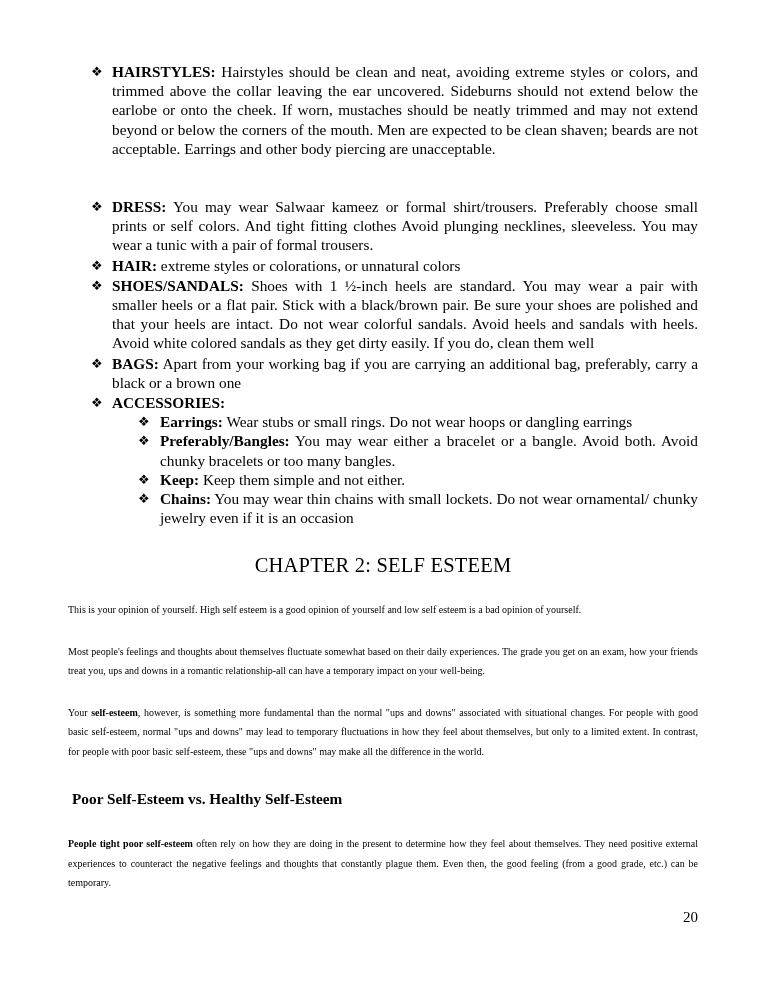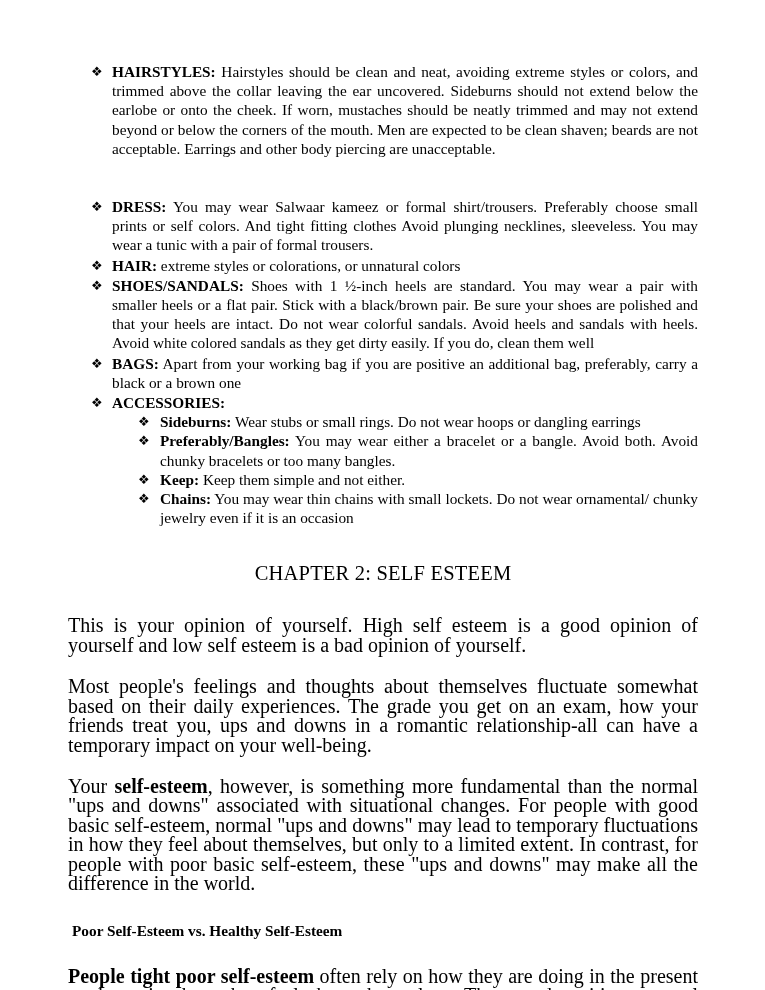--- a/index.html
+++ b/index.html
@@ -83,33 +83,33 @@
     font-size: 15.3px;
     font-weight: bold;
     line-height: 19.2px;
     margin: 0;
   }
   .chapter-title {
     font-size: 20.5px;
     font-weight: normal;
     text-align: center;
     line-height: 26px;
-    margin: 8px;
+    margin: 0;
     letter-spacing: 0.2px;
   }
   .sub-heading {
     font-size: 15.3px;
     font-weight: bold;
     line-height: 19.2px;
     margin: 4px;
   }
 
   
   p.body {
-    font-size: 20px;
+    font-size: 10px;
     line-height: 19.4px;
     margin: 0;
     text-align: justify;
     text-justify: inter-word;
   }
   .b { font-weight: bold; }
 
   
   .sp-22 { height: 22px; }
   .sp-16 { height: 16px; }
@@ -147,28 +147,28 @@
       <li>
         <span class="bullet">❖</span><span class="term">DRESS:</span><span> You may wear Salwaar kameez or formal shirt/trousers. Preferably choose small prints or self colors. And tight fitting clothes Avoid plunging necklines, sleeveless. You may wear a tunic with a pair of formal trousers.</span>
       </li>
       <li>
         <span class="bullet">❖</span><span class="term">HAIR:</span><span> extreme styles or colorations, or unnatural colors</span>
       </li>
       <li>
         <span class="bullet">❖</span><span class="term">SHOES/SANDALS:</span><span> Shoes with 1 ½-inch heels are standard. You may wear a pair with smaller heels or a flat pair. Stick with a black/brown pair. Be sure your shoes are polished and that your heels are intact. Do not wear colorful sandals. Avoid heels and sandals with heels. Avoid white colored sandals as they get dirty easily. If you do, clean them well</span>
       </li>
       <li>
-        <span class="bullet">❖</span><span class="term">BAGS:</span><span> Apart from your working bag if you are positive an additional bag, preferably, carry a black or a brown one</span>
+        <span class="bullet">❖</span><span class="term">BAGS:</span><span> Apart from your working bag if you are carrying an additional bag, preferably, carry a black or a brown one</span>
       </li>
       <li>
         <span class="bullet">❖</span><span class="term">ACCESSORIES:</span><span></span>
 
         <ul class="lvl2">
           <li>
-            <span class="bullet">❖</span><span class="term">Sideburns:</span><span> Wear stubs or small rings. Do not wear hoops or dangling earrings</span>
+            <span class="bullet">❖</span><span class="term">Earrings:</span><span> Wear stubs or small rings. Do not wear hoops or dangling earrings</span>
           </li>
           <li>
             <span class="bullet">❖</span><span class="term">Preferably/Bangles:</span><span> You may wear either a bracelet or a bangle. Avoid both. Avoid chunky bracelets or too many bangles.</span>
           </li>
           <li>
             <span class="bullet">❖</span><span class="term">Keep:</span><span> Keep them simple and not either.</span>
           </li>
           <li>
             <span class="bullet">❖</span><span class="term">Chains:</span><span> You may wear thin chains with small lockets. Do not wear ornamental/ chunky jewelry even if it is an occasion</span>
           </li>
@@ -195,13 +195,14 @@
     <div class="sp-24"></div>
 
     <div class="sub-heading">Poor Self-Esteem vs. Healthy Self-Esteem</div>
 
     <div class="sp-22"></div>
 
     <p class="body"><span class="b">People tight poor self-esteem</span><span> often rely on how they are doing in the present to determine how they feel about themselves. They need positive external experiences to counteract the negative feelings and thoughts that constantly plague them. Even then, the good feeling (from a good grade, etc.) can be temporary.</span></p>
 
   </div>
 
+  <div class="page-number">20</div>
 </div>
 
 </body></html>

